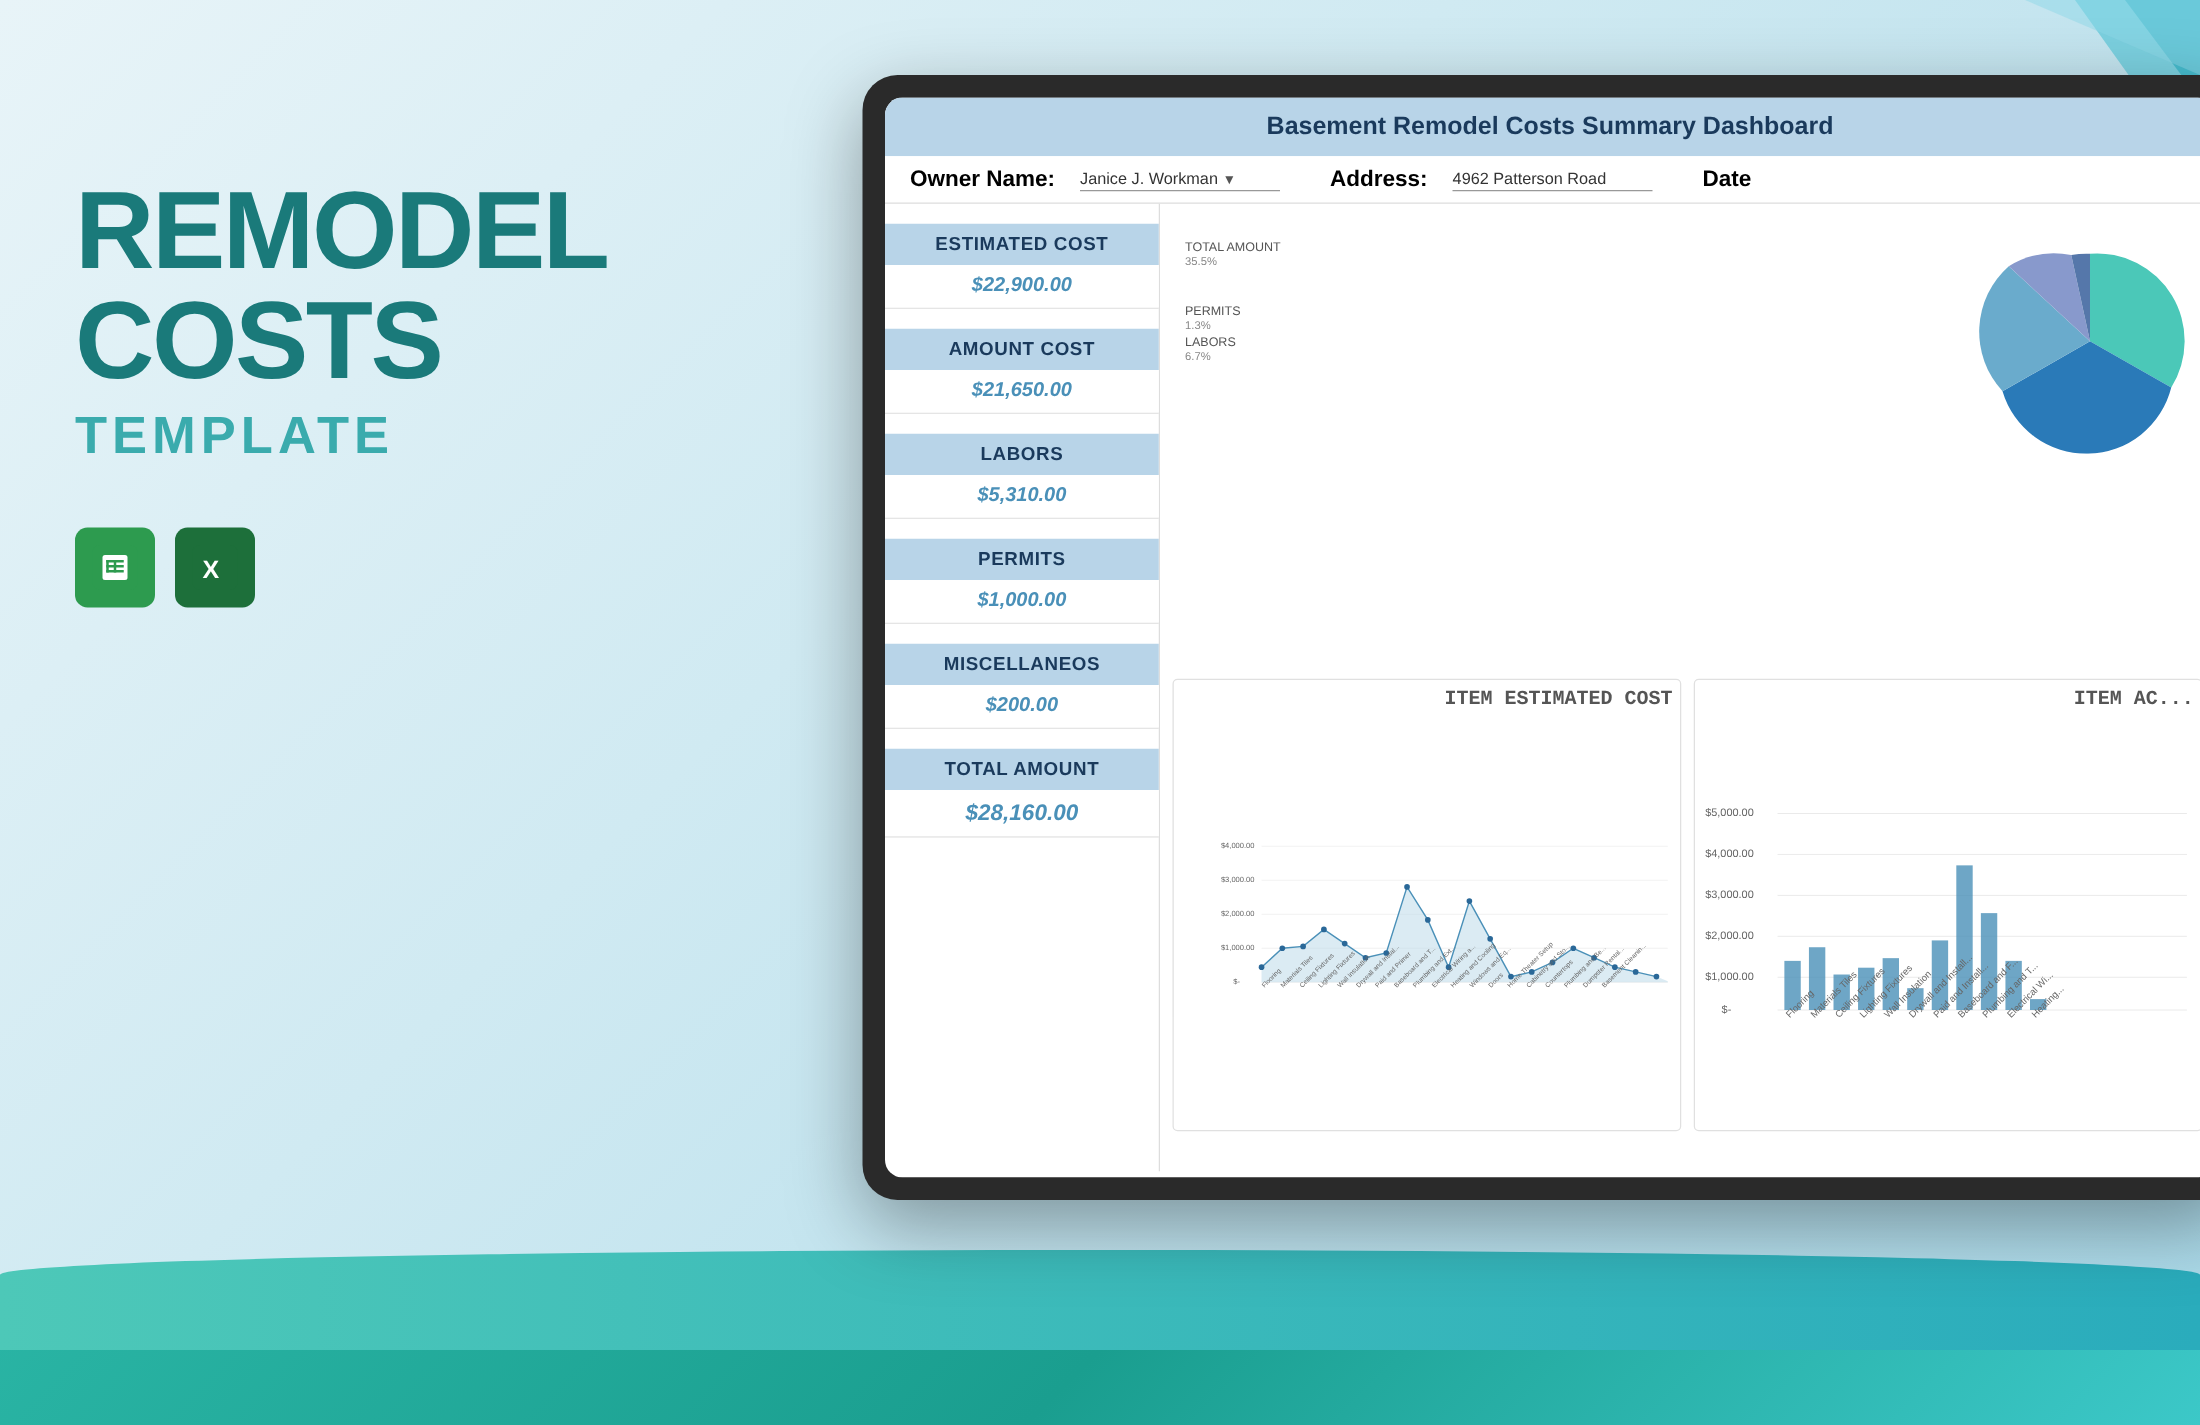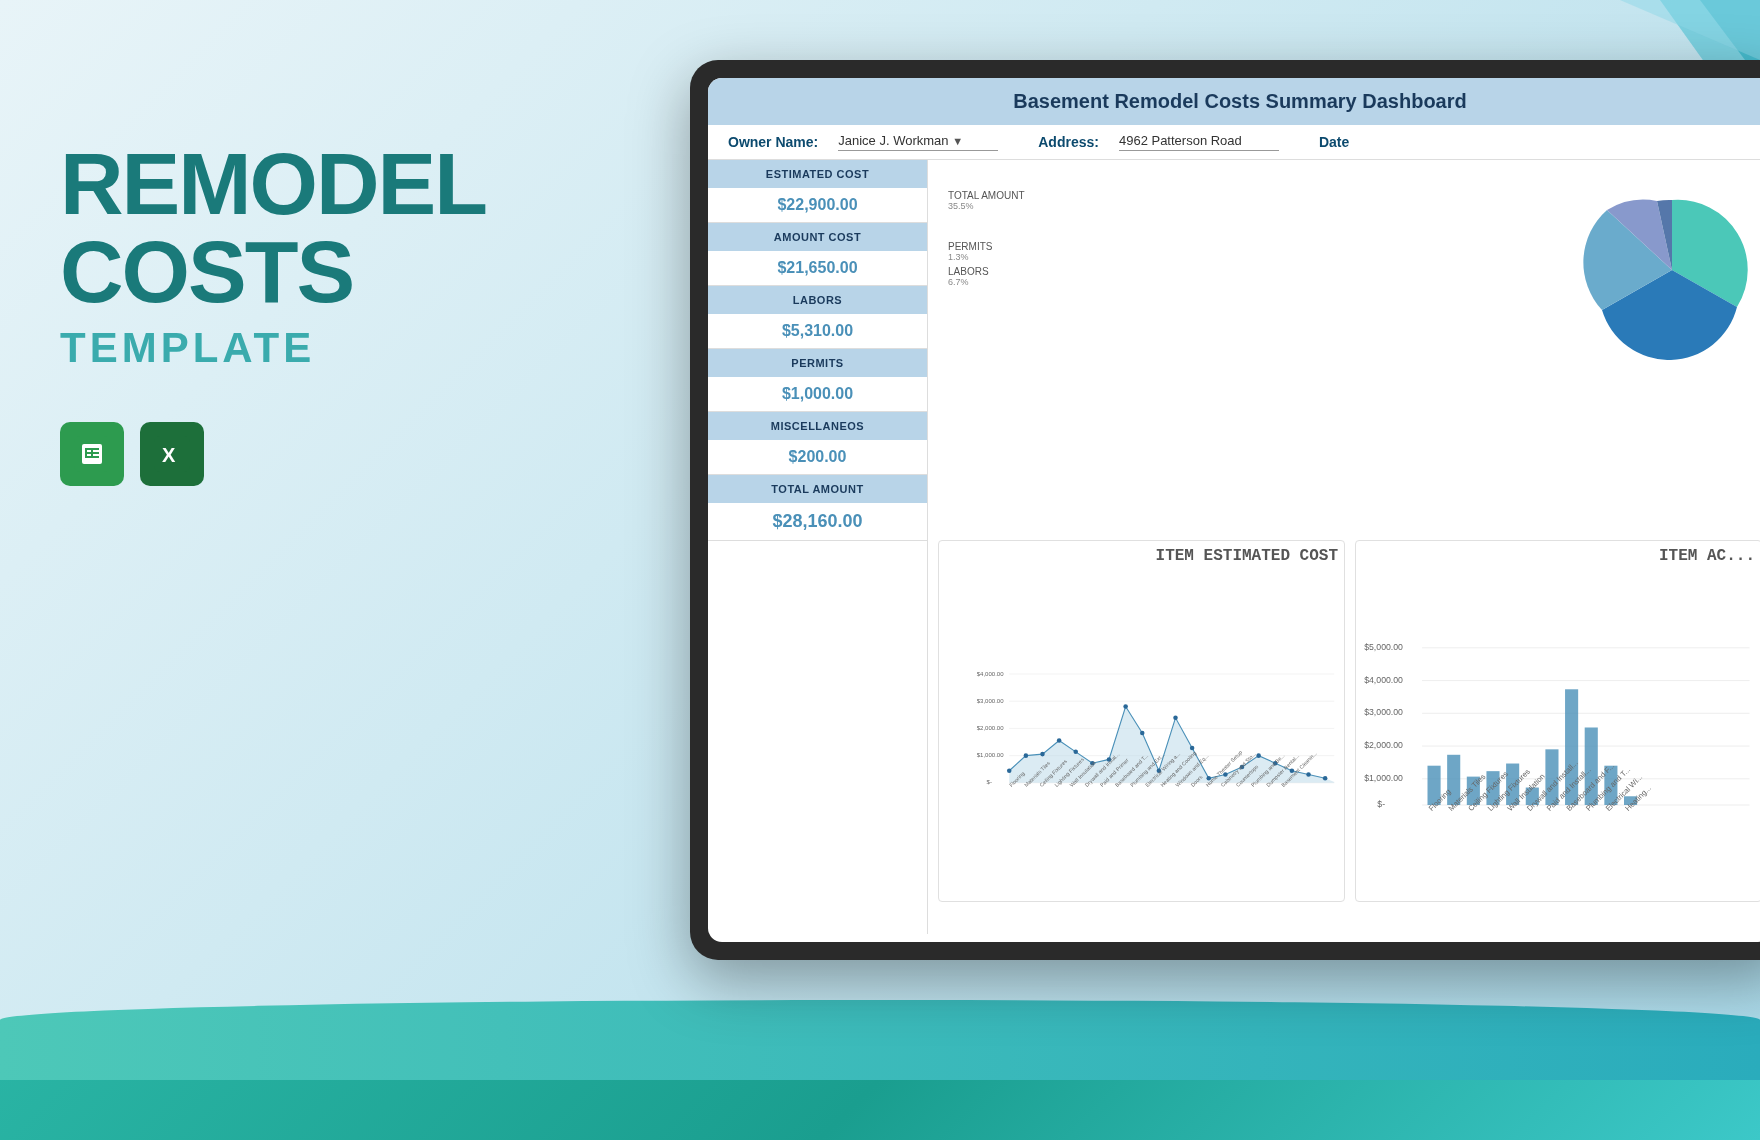--- a/index.html
+++ b/index.html
@@ -150,22 +150,22 @@
       display: flex;
       align-items: center;
       padding: 8px 20px;
       border-bottom: 1px solid #ddd;
       gap: 20px;
       background: #fff;
     }
 
     .info-label {
       font-weight: bold;
-      font-size: 14px;
-      color: #0c4a6e;
+      font-size: 18px;
+      color: #000000;
     }
 
     .info-value {
       font-size: 13px;
       color: #333;
       border-bottom: 1px solid #999;
       padding-bottom: 2px;
       min-width: 160px;
     }
 
@@ -186,34 +186,36 @@
       border-right: 1px solid #ddd;
     }
 
     .stat-card {
       border-bottom: 1px solid #ddd;
     }
 
     .stat-label {
       background: #b8d4e8;
       padding: 8px 12px;
-      font-size: 11px;
+      font-size: 15px;
       font-weight: bold;
       color: #1a3a5c;
       text-align: center;
       letter-spacing: 0.5px;
+      margin-top: 16px;
     }
 
     .stat-value {
       padding: 8px 12px;
       font-size: 16px;
       font-weight: bold;
       color: #4a90b8;
       text-align: center;
       background: #fff;
+      font-style: italic;
     }
 
     .stat-value.total {
       color: #4a90b8;
       font-size: 18px;
     }
 
     
     .charts-area {
       flex: 1;

